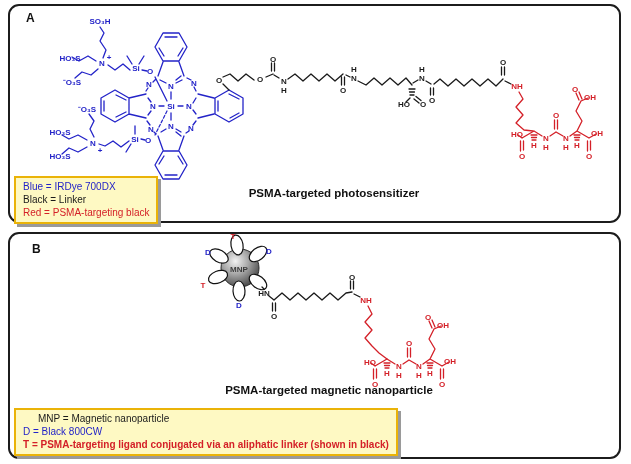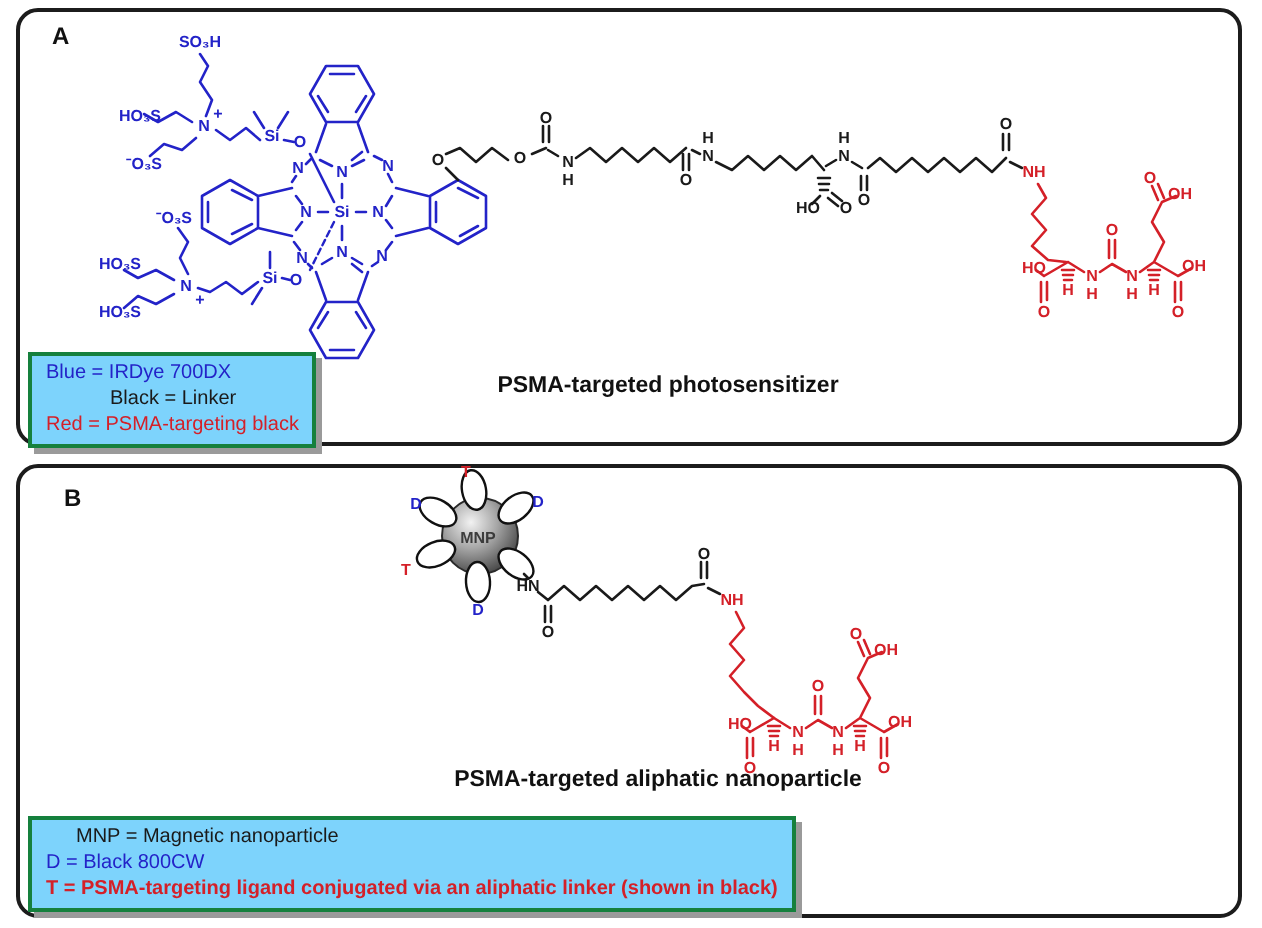--- a/index.html
+++ b/index.html
@@ -4,21 +4,21 @@
 <style>
   html,body{margin:0;padding:0;background:#fff;}
   #canvas{position:relative;width:631px;height:464px;background:#fff;overflow:hidden;
           font-family:"Liberation Sans",sans-serif;}
   .panel{position:absolute;border:2px solid #1c1c1c;border-radius:11px;background:#fff;box-sizing:border-box;}
   #panelA{left:8px;top:4px;width:613px;height:219px;}
   #panelB{left:8px;top:232px;width:613px;height:227px;}
   .panel svg{position:absolute;left:-2px;top:-2px;}
   .panel-label{position:absolute;font-weight:bold;font-size:12px;color:#111;}
   .caption{position:absolute;transform:translateX(-50%);font-weight:bold;font-size:11.5px;color:#111;white-space:nowrap;}
-  .legend{position:absolute;border:2px solid #15803d;background:#7dd3fc;box-shadow:3px 3px 0 #9a9a9a;
+  .legend{position:absolute;border:2px solid #eab308;background:#fef9c3;box-shadow:3px 3px 0 #9a9a9a;
           padding:2px 7px 3px 7px;font-size:10px;line-height:13px;white-space:nowrap;}
   svg text{dominant-baseline:central;text-anchor:middle;font-family:"Liberation Sans",sans-serif;
            font-weight:bold;font-size:8px;}
   .bond{fill:none;stroke-linecap:round;stroke-linejoin:round;}
 </style>
 </head>
 <body>
 
 <div id="canvas">
 
@@ -154,21 +154,21 @@
           <text x="509" y="82" fill="#d42028">NH</text>
         </g>
     </svg>
 
     <div class="panel-label" style="left:16px;top:5px;">A</div>
 
     <div class="caption" style="left:324px;top:181px;">PSMA-targeted photosensitizer</div>
 
     <div class="legend" style="left:4px;top:170px;">
       <div style="color: rgb(35, 35, 200);">Blue = IRDye 700DX</div>
-      <div style="color: rgb(26, 26, 26); margin-left: 32px;">Black = Linker</div>
+      <div style="color: rgb(26, 26, 26);">Black = Linker</div>
       <div style="color: rgb(212, 32, 40);">Red = PSMA-targeting black</div>
     </div>
   </div>
 
   <div id="panelB" class="panel">
     <svg width="613" height="227" viewBox="0 0 613 227">
       <defs>
         <radialGradient id="mnpg" cx="38%" cy="32%" r="75%">
           <stop offset="0%" stop-color="#f2f2f2"></stop>
           <stop offset="45%" stop-color="#a8a8a8"></stop>
@@ -206,21 +206,21 @@
           <text x="231" y="73" fill="#2323c8">D</text>
           <text x="256" y="61" fill="#1a1a1a">HN</text>
           <text x="266" y="84" fill="#1a1a1a">O</text>
           <text x="344" y="45" fill="#1a1a1a">O</text>
           <text x="358" y="68" fill="#d42028">NH</text>
         </g>
     </svg>
 
     <div class="panel-label" style="left:22px;top:8px;">B</div>
 
-    <div class="caption" style="left:319px;top:150px;">PSMA-targeted aliphatic nanoparticle</div>
+    <div class="caption" style="left:319px;top:150px;">PSMA-targeted magnetic nanoparticle</div>
 
     <div class="legend" style="left:4px;top:174px;">
       <div style="color: rgb(26, 26, 26); padding-left: 15px;">MNP = Magnetic nanoparticle</div>
       <div style="color: rgb(35, 35, 200);">D = Black 800CW</div>
       <div style="color: rgb(212, 32, 40); font-weight: bold;">T = PSMA-targeting ligand conjugated via an aliphatic linker (shown in black)</div>
     </div>
   </div>
 
 </div>
 

